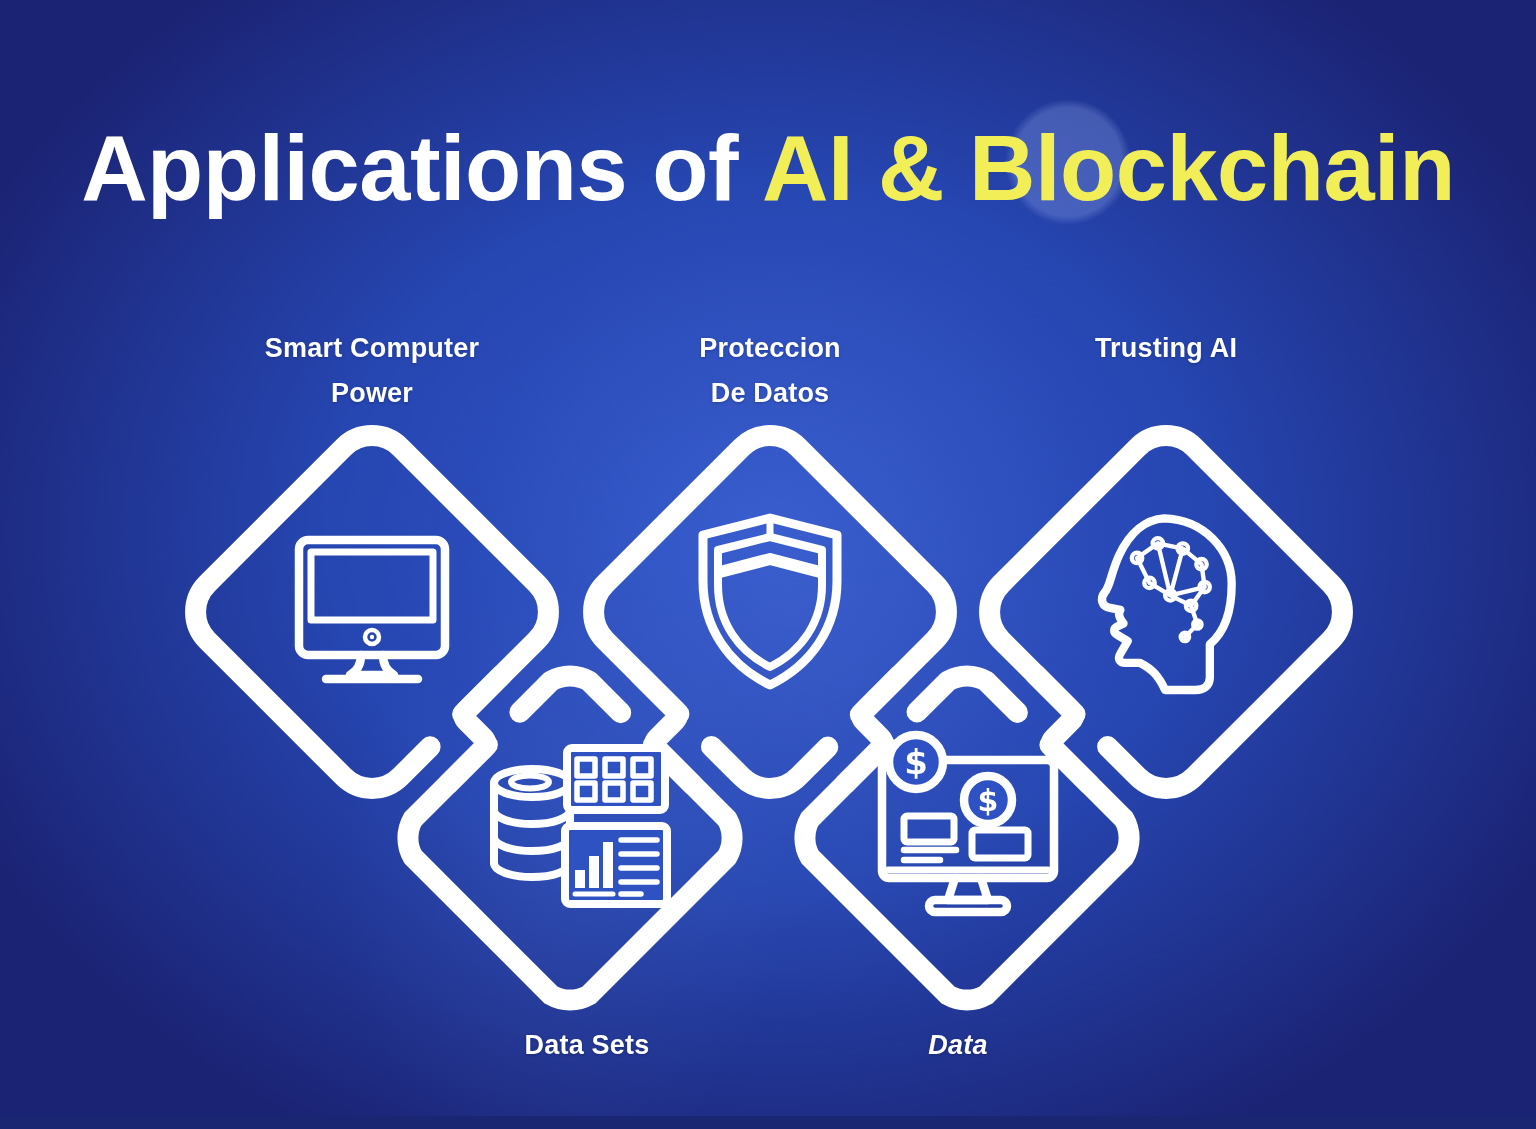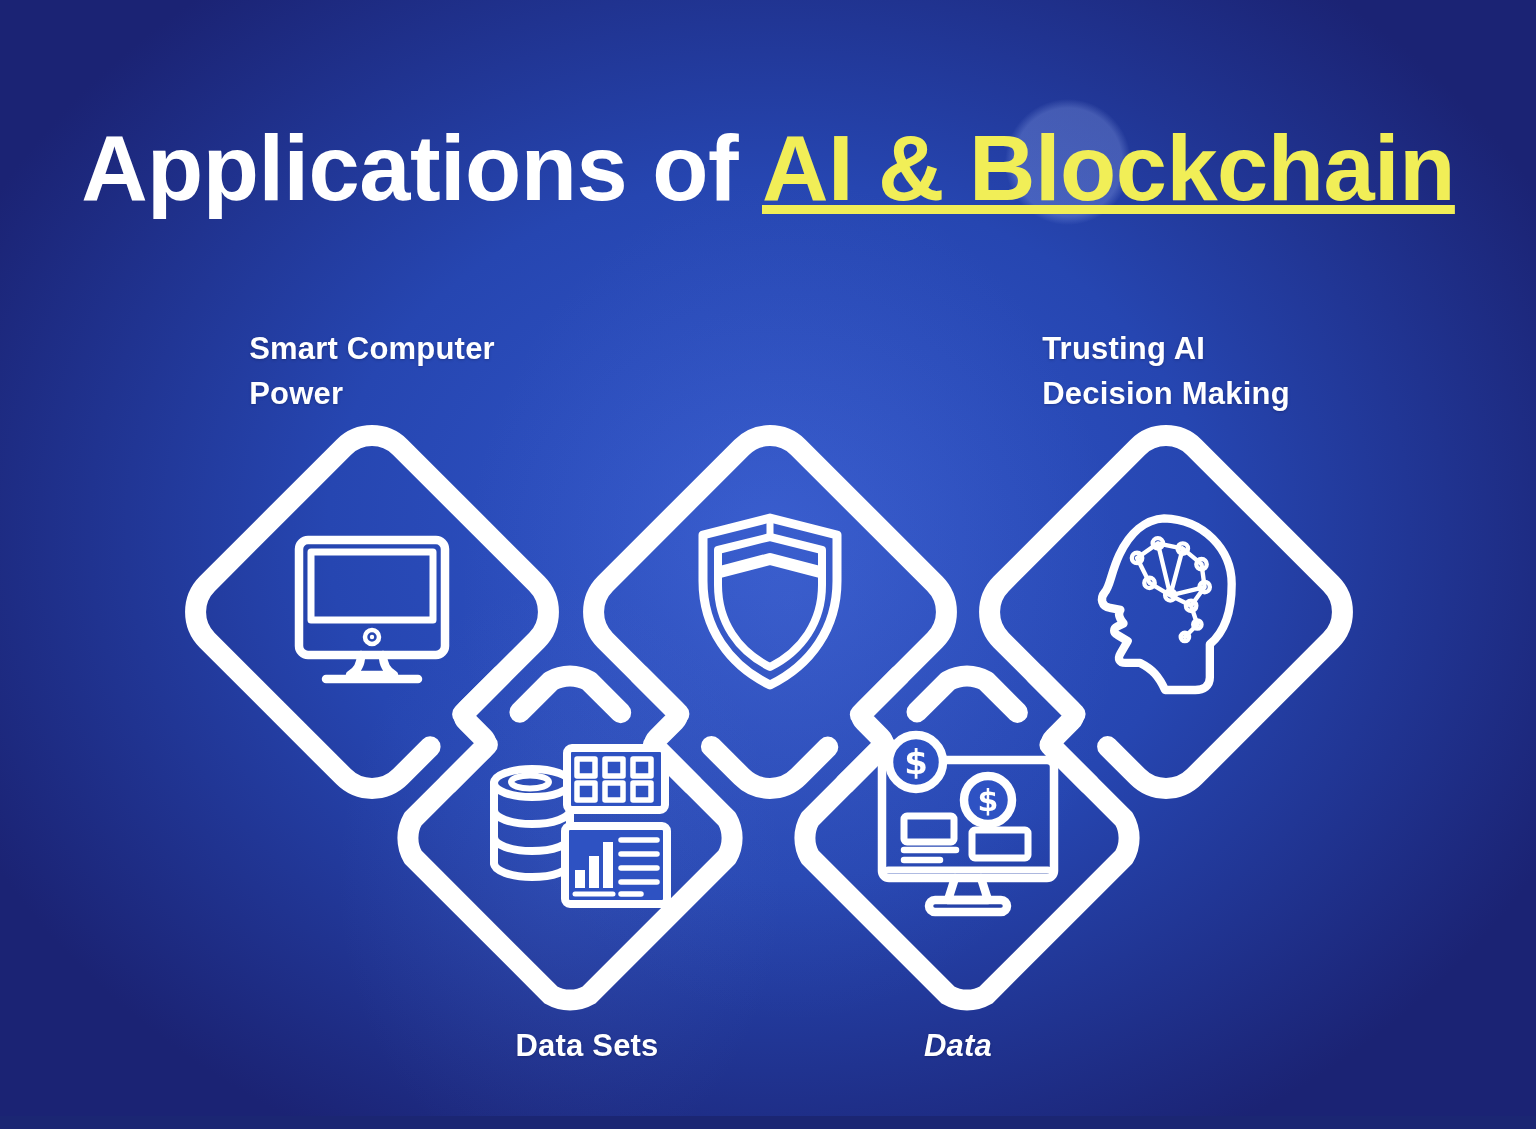--- a/index.html
+++ b/index.html
@@ -10,25 +10,25 @@
       radial-gradient(circle 62px at 1068px 162px, rgba(150,172,238,0.30) 54px, rgba(150,172,238,0) 63px),
       radial-gradient(ellipse 460px 590px at 790px 600px, rgba(112,142,232,0.16), rgba(112,142,232,0) 72%),
       radial-gradient(ellipse 300px 400px at 560px 880px, rgba(120,150,235,0.10), rgba(120,150,235,0) 75%),
       radial-gradient(ellipse 880px 700px at 50% 47%, #3156ca 0%, #2646b1 50%, #1b2374 100%);
   }
   .title{
     position:absolute;top:116px;left:0;width:100%;
     text-align:center;white-space:nowrap;
     font-size:92px;font-weight:700;letter-spacing:-0.5px;color:#ffffff;
   }
-  .title .hl{color:#f1ee57;text-decoration:underline;}
+  .title .hl{color:#f1ee57;}
   .title .pre{margin-right:0.26em;}
   .item-label{
     position:absolute;transform:translateX(-50%);
-    text-align:left;color:#ffffff;font-size:31px;font-weight:700;
+    text-align:center;color:#ffffff;font-size:27px;font-weight:700;
     line-height:45px;letter-spacing:0.2px;
     text-shadow:0 1px 3px rgba(0,0,40,0.25);
     white-space:nowrap;
   }
   .label-top{top:326px;}
   .label-bottom{top:1024px;line-height:43px;}
   svg.diagram{position:absolute;left:0;top:0;}
   svg text{font-family:"DejaVu Sans","Liberation Sans",sans-serif;}
   .bottom-strip{
     position:absolute;left:0;bottom:0;width:100%;height:13px;
@@ -41,23 +41,26 @@
 <div class="canvas">
 
   <div class="title">
     <span class="pre">Applications of</span><span class="hl">AI &amp; Blockchain</span>
   </div>
 
   <div class="item-label label-top" style="left:372px;">
     <div>Smart Computer</div>
     <div>Power</div>
   </div>
+  <div class="item-label label-top" style="left:770px;">
+    <div>Proteccion</div>
+    <div>De Datos</div>
+  </div>
   <div class="item-label label-top" style="left:1166px;">
     <div>Trusting AI</div>
-    <div>Decision Making</div>
   </div>
   <div class="item-label label-bottom" style="left:587px;">
     <div>Data Sets</div>
   </div>
   <div class="item-label label-bottom" style="left:958px;font-style:italic;">
     <div>Data</div>
   </div>
 
   <svg class="diagram" width="1536" height="1129" viewBox="0 0 1536 1129">
     <g fill="none" stroke="#ffffff" stroke-width="21" stroke-linecap="round" stroke-linejoin="round">

